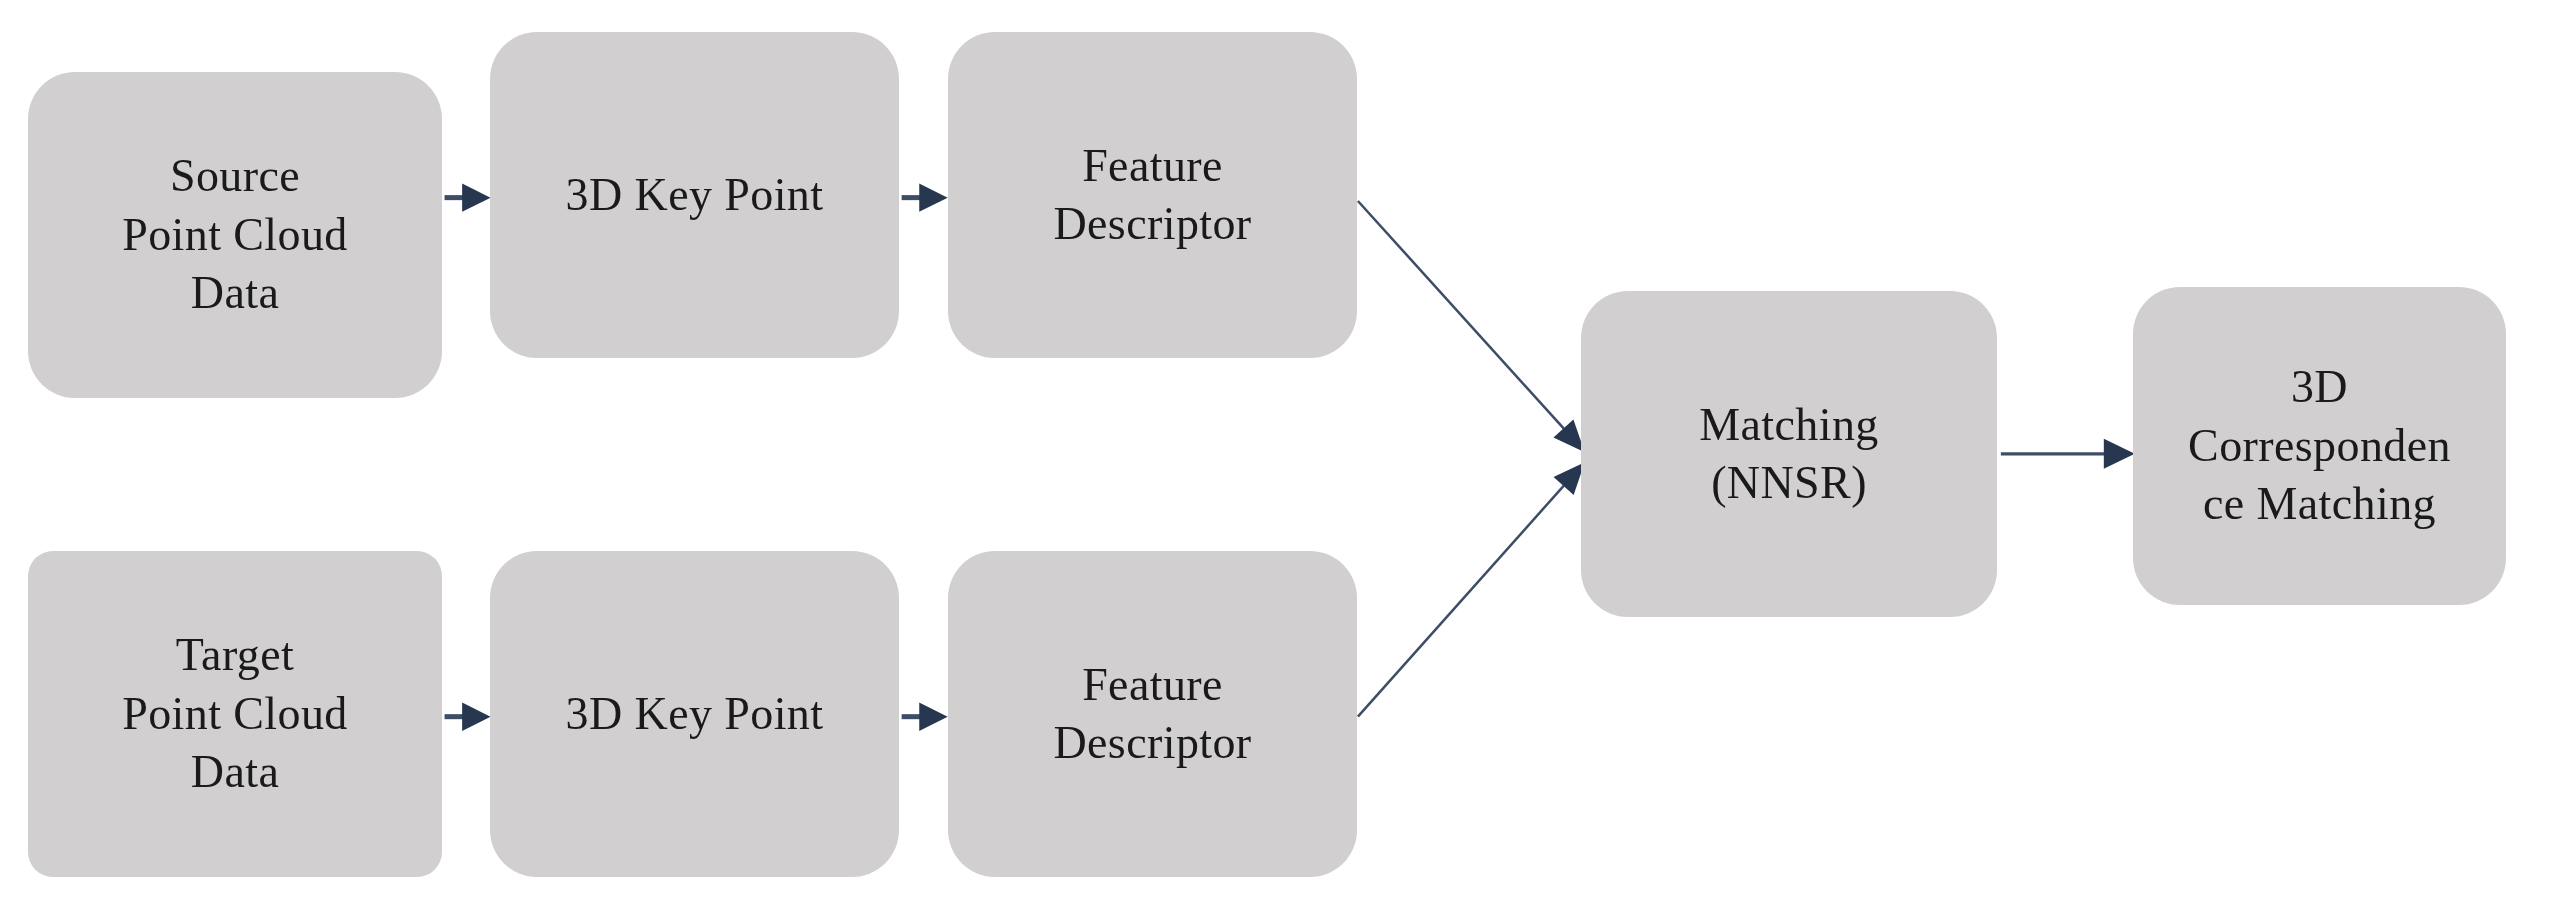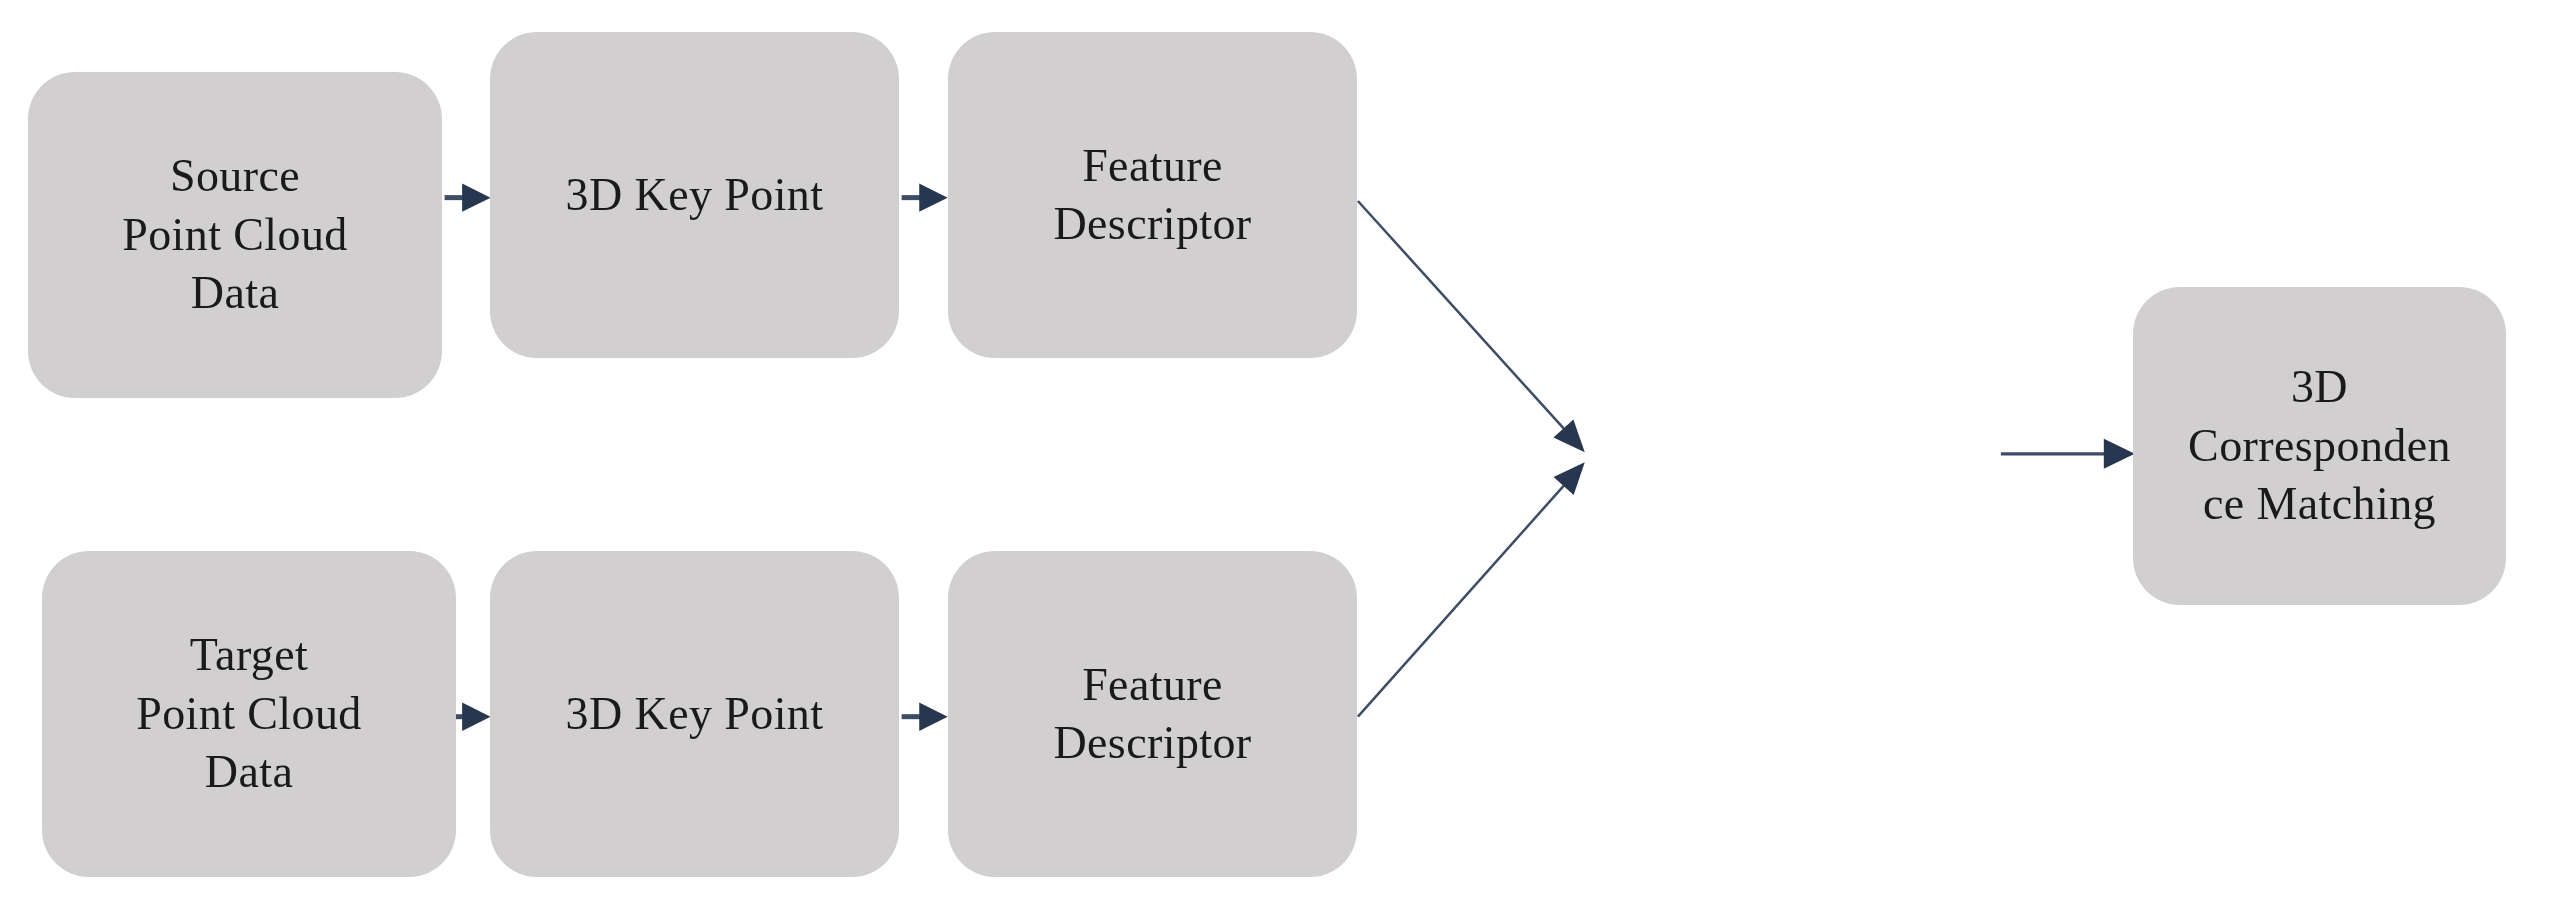--- a/index.html
+++ b/index.html
@@ -51,21 +51,21 @@
     white-space: pre-line;
     color: var(--text-color);
     font-size: 46px;
     line-height: 1.27;
     letter-spacing: 0.4px;
   }
   
   .n-source          { left: 28px;   top: 32px;  width: 414px; height: 326px; margin-top: 40px; }
   .n-keypoint-top    { left: 490px;  top: 32px;  width: 409px; height: 326px; }
   .n-descriptor-top  { left: 948px; top: 32px;  width: 409px; height: 326px; }
-  .n-target          { left: 42px;   top: 551px; width: 414px; height: 326px; }
+  .n-target          { left: 28px;   top: 551px; width: 414px; height: 326px; border-radius: 25px; }
   .n-keypoint-bottom { left: 490px;  top: 551px; width: 409px; height: 326px; }
   .n-descriptor-bottom { left: 948px; top: 551px; width: 409px; height: 326px; }
   .n-matching        { left: 1581px; top: 291px; width: 416px; height: 326px; }
   .n-grouping        { left: 2133px; top: 287px; width: 373px; height: 318px; }
 </style>
 </head>
 <body>
 
 <div class="canvas">
 
@@ -130,20 +130,24 @@
 
   <div class="node n-keypoint-bottom">
     <span class="node-label">3D Key Point</span>
   </div>
 
   <div class="node n-descriptor-bottom">
     <span class="node-label">Feature
 Descriptor</span>
   </div>
 
+  <div class="node n-matching">
+    <span class="node-label">Matching
+(NNSR)</span>
+  </div>
 
   <div class="node n-grouping">
     <span class="node-label">3D
 Corresponden
 ce Matching</span>
   </div>
 
 </div>
 
 

